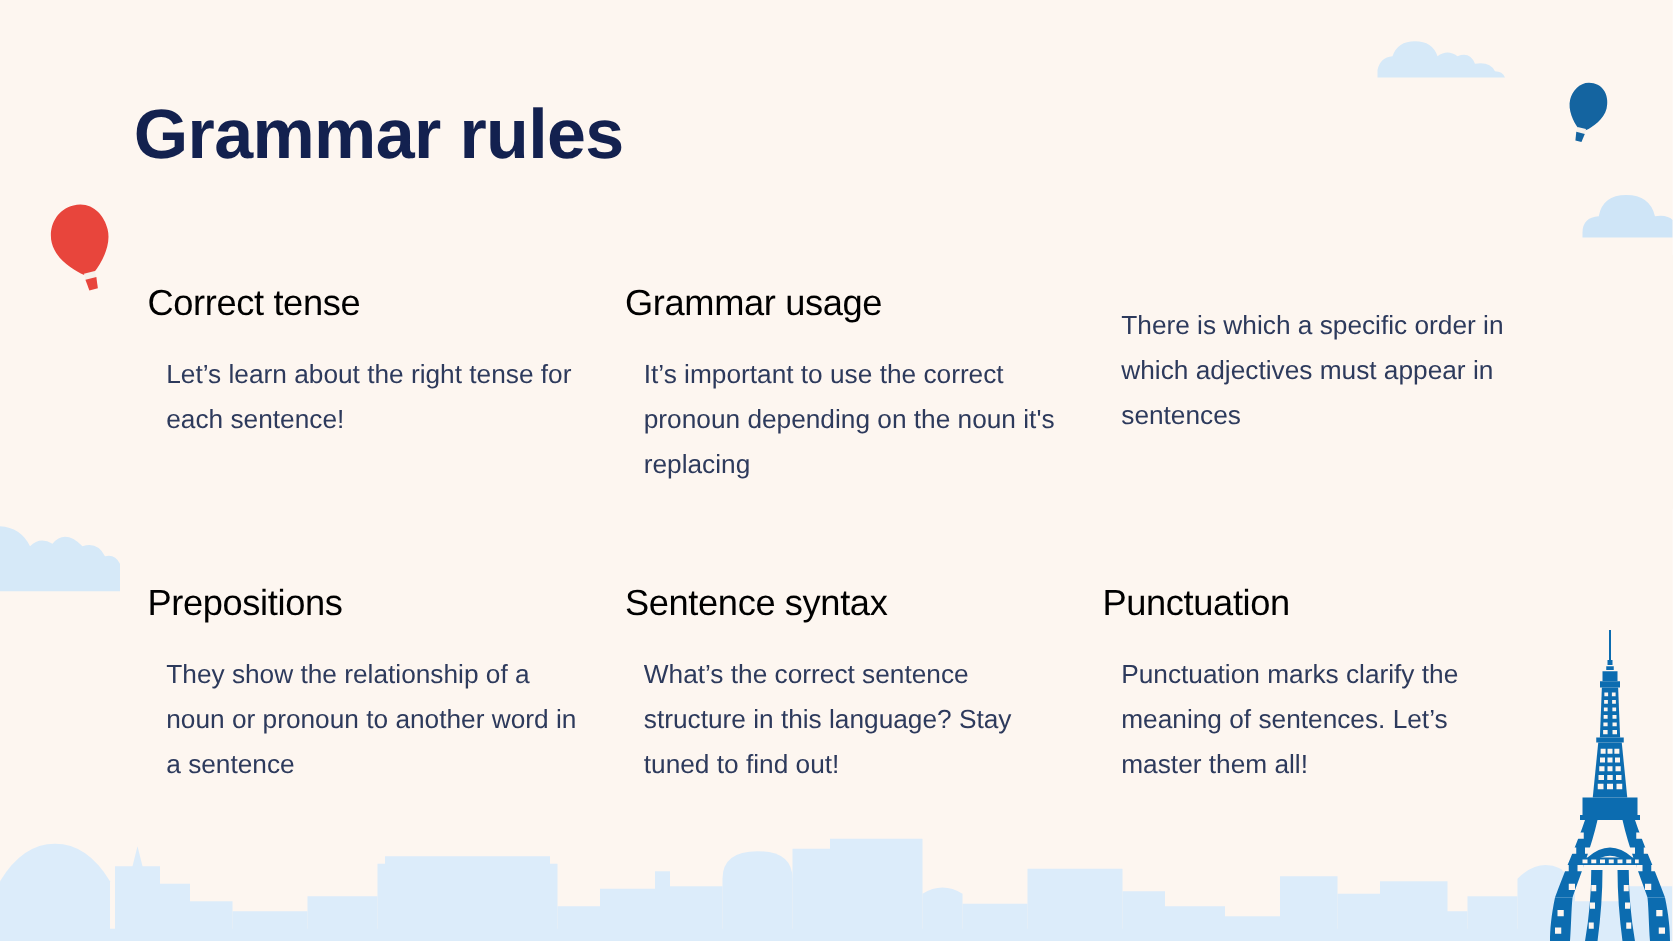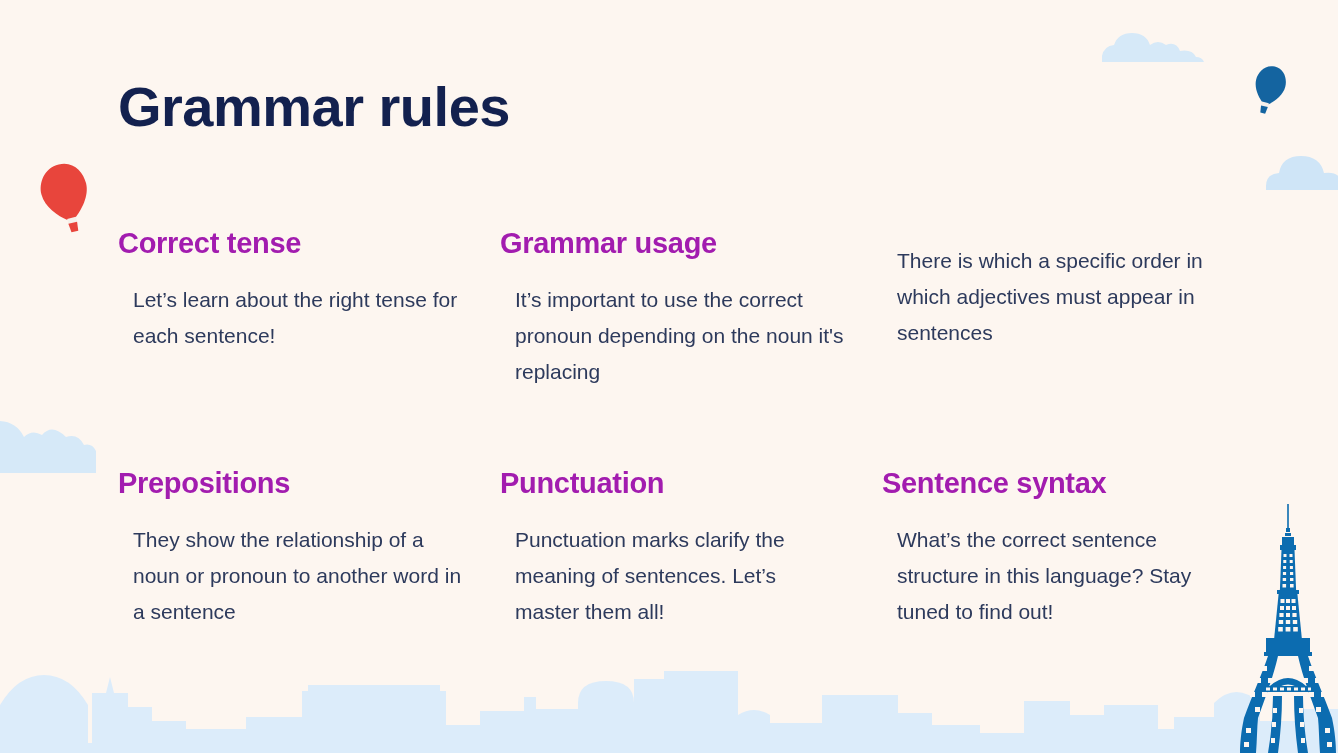--- a/index.html
+++ b/index.html
@@ -36,21 +36,21 @@
   #cloud-left   { left: -28px; top: 415px;  width: 150px; height: 60px; }
   #cloud-top-right { left: 1098px; top: 22px; width: 120px; height: 44px; }
   #cloud-right  { left: 1262px; top: 146px; width: 92px;  height: 48px; }
   #balloon-red  { left: 36px;   top: 160px; width: 56px;  height: 80px; }
   #balloon-blue { left: 1252px; top: 64px;  width: 36px;  height: 52px; }
   #eiffel       { left: 1240px; top: 500px; width: 96px;  height: 253px; }
 
   
   #page-title {
     position: absolute;
-    left: 118px;
+    left: 107px;
     top: 76px;
     margin: 0;
     font-size: 56px;
     font-weight: bold;
     letter-spacing: -0.5px;
     color: #13214f;
     line-height: 1.1;
     white-space: nowrap;
   }
 
@@ -62,23 +62,23 @@
     display: grid;
     grid-template-columns: 382px 382px 352px;
     grid-template-rows: 240px auto;
   }
 
   .cell { }
 
   .cell-heading {
     margin: 0 0 22px 0;
     font-size: 29px;
-    font-weight: bold;
+    font-weight: normal;
     letter-spacing: -0.3px;
-    color: #a21caf;
+    color: #000000;
     line-height: 1.1;
     white-space: nowrap;
   }
 
   .cell-body {
     margin: 15px;
     font-size: 21px;
     font-weight: normal;
     color: #2d3a5c;
     line-height: 1.72;
@@ -247,23 +247,23 @@
     <div class="cell">
       <p class="cell-body">There is which a specific order in which adjectives must appear in sentences</p>
     </div>
 
     <div class="cell">
       <h2 class="cell-heading">Prepositions</h2>
       <p class="cell-body">They show the relationship of a noun or pronoun to another word in a sentence</p>
     </div>
 
     <div class="cell">
+      <h2 class="cell-heading">Sentence syntax</h2>
+      <p class="cell-body">What’s the correct sentence structure in this language? Stay tuned to find out!</p>
+    </div>
+
+    <div class="cell">
       <h2 class="cell-heading">Punctuation</h2>
       <p class="cell-body">Punctuation marks clarify the meaning of sentences. Let’s master them all!</p>
     </div>
 
-    <div class="cell">
-      <h2 class="cell-heading">Sentence syntax</h2>
-      <p class="cell-body">What’s the correct sentence structure in this language? Stay tuned to find out!</p>
-    </div>
-
   </div>
 </div>
 
 </body></html>

